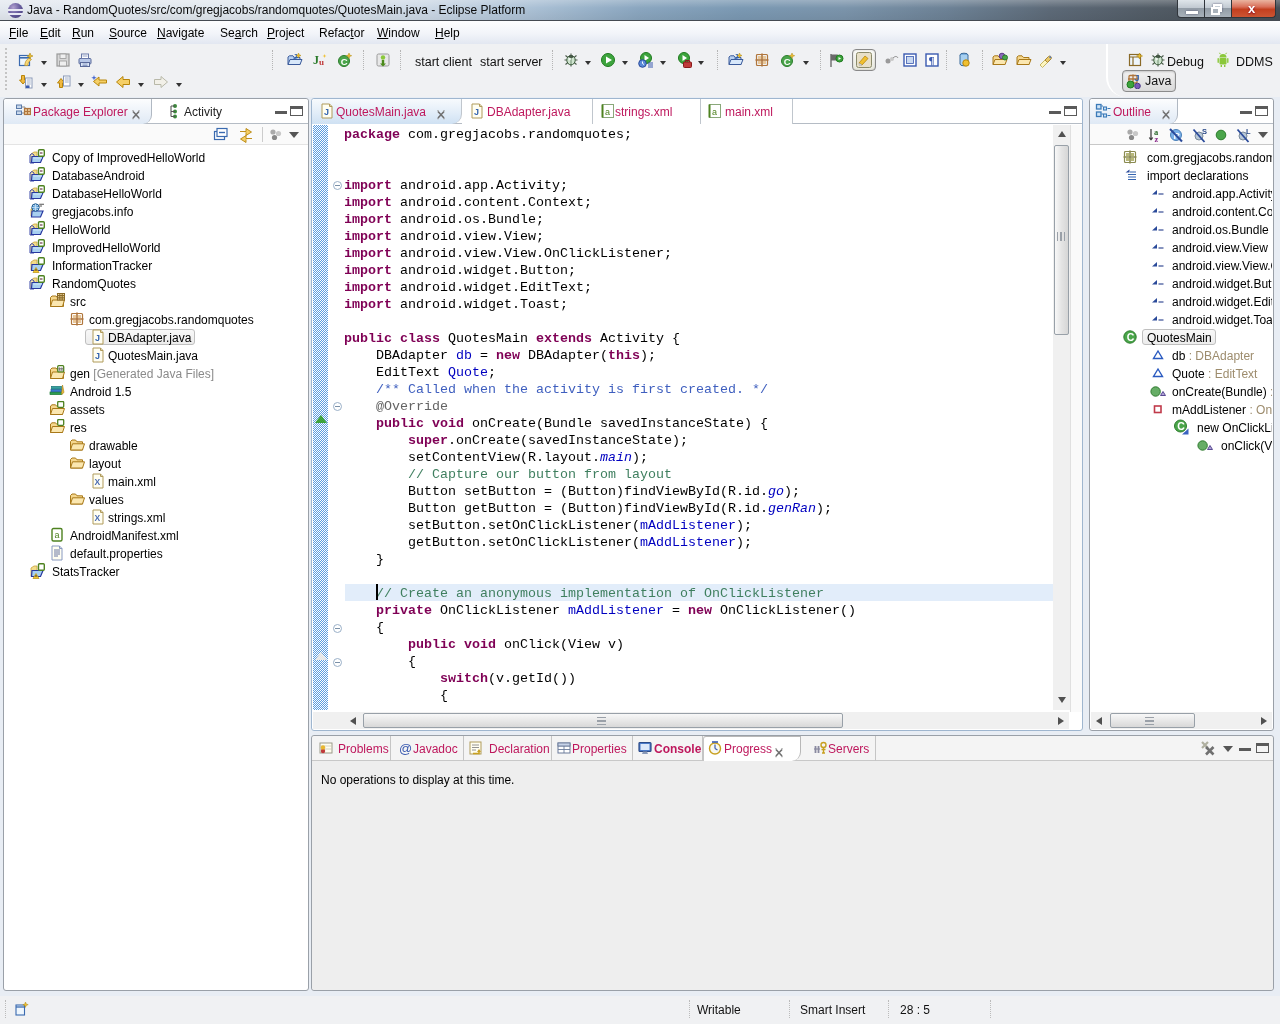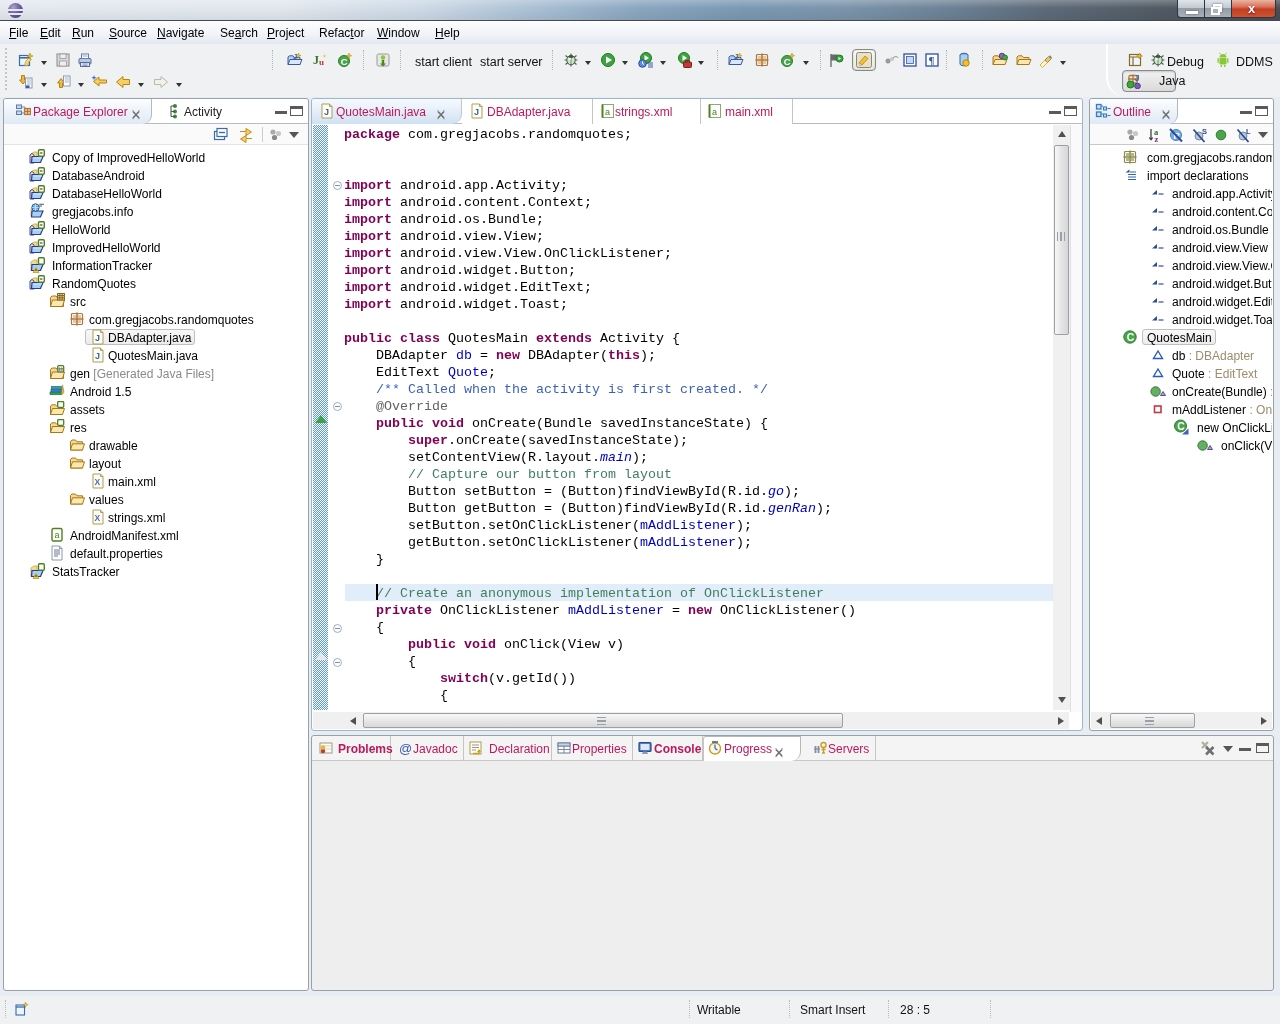--- a/index.html
+++ b/index.html
@@ -20,21 +20,21 @@
 #menubar{position:absolute;left:0;top:21px;width:1280px;height:23px;
  background:linear-gradient(#fdfdfe 0%,#f2f4f9 55%,#e2e7f1 100%);font-size:12px;color:#000}
 #menubar span{position:absolute;top:5px}
 #toolbar{position:absolute;left:0;top:44px;width:1280px;height:53px;background:#f0f1f3}
 .tsep{position:absolute;width:1px;height:20px;top:6px;border-left:1px dotted #b5b5b5}
 .handle{position:absolute;width:3px;border-left:2px dotted #c4c4c4}
 .darr{position:absolute;width:0;height:0;border-left:3.5px solid transparent;border-right:3.5px solid transparent;border-top:4px solid #333}
 .tbtext{position:absolute;font-size:12.5px;color:#111}
 .pspsep{position:absolute;left:1106px;top:0;width:20px;height:53px;border-radius:0 0 0 20px;border-left:2px solid #fff}
 #javabtn{position:absolute;left:1122px;top:26px;width:54px;height:22px;border:1px solid #8b8b8b;border-radius:4px;background:linear-gradient(#f2f2f2,#dadada);box-shadow:inset 0 1px 2px rgba(0,0,0,.18)}
-#javabtn span{position:absolute;left:36px;top:3px;font-size:12.5px;color:#111}
+#javabtn span{position:absolute;left:22px;top:3px;font-size:12.5px;color:#111}
 .panel{position:absolute;background:#fff;border:1px solid #9aa0a8;border-radius:3px}
 .ptabrow{position:absolute;left:0;top:0;right:0;height:25px;background:#fff;border-bottom:1px solid #b5bcc5;border-radius:3px 3px 0 0}
 .seltab{position:absolute;top:0;height:25px;background:linear-gradient(#fcfdfe,#dfe9f5);border-right:1px solid #b0b8c2;border-radius:3px 0 9px 0}
 .tabtext{font-size:12px;color:#be185d;position:absolute;top:6px;white-space:nowrap}
 .minmax{position:absolute;top:7px;width:13px;height:10px}
 .mm1{border-bottom:3px solid #5a5a5a;height:8px;width:12px}
 .mm2{border:1px solid #5a5a5a;border-top:3px solid #5a5a5a}
 #pkgx{left:3px;top:98px;width:306px;height:893px}
 #pkgtool{position:absolute;left:0;top:25px;right:0;height:21px;background:#fafafa;border-bottom:1px solid #e4e4e4}
 .trow{position:absolute;height:18px;font-size:12px;color:#000;white-space:nowrap}
@@ -78,20 +78,21 @@
 #bcontent{position:absolute;left:0;top:25px;right:0;bottom:0;background:#eeeeee;border-radius:0 0 3px 3px}
 #statusbar{position:absolute;left:0;top:996px;width:1280px;height:28px;background:#f0f1f3;font-size:12px;color:#111}
 .ssep{position:absolute;top:4px;height:18px;border-left:1px dotted #bbb}
 </style></head>
 <body>
 <div id="titlebar">
  <div class="logo">
       <i style="top:6px"></i>
       <i style="top:10px;height:1.5px"></i>
     </div>
+ <div class="ttext">Java - RandomQuotes/src/com/gregjacobs/randomquotes/QuotesMain.java - Eclipse Platform</div>
  <div class="capbtns">
   <div class="cb min">
         <div style="position:absolute;left:8px;top:11px;width:12px;height:3px;background:#fff;box-shadow:0 0 2px #446"></div>
       </div>
   <div class="cb max">
         <div style="position:absolute;left:8px;top:4px;width:9px;height:8px;border:2px solid #fff;box-shadow:0 0 2px #446"></div>
         <div style="position:absolute;left:6px;top:7px;width:9px;height:8px;border:2px solid #fff;background:#aab3bc"></div>
       </div>
   <div class="cb close">
         <div style="position:absolute;left:16px;top:1px;color:#fff;font-weight:bold;font-size:13px;text-shadow:0 1px 2px #802">x</div>
@@ -906,21 +907,21 @@
 <div class="panel" id="bottom">
  <div id="btabrow">
 <div class="btab sel" style="left:391px;width:98px;border-left:1px solid #c5c5c5"></div>
 <div class="btab" style="left:1px;width:78px"></div>
 <div style="position:absolute;left:6px;top:4px;width:16px;height:16px"><svg width="16" height="16" viewBox="0 0 16 16">
           <rect x="2" y="3" width="12" height="10" fill="#fffef0" stroke="#9a9a8a"></rect>
 <path d="M2 6 H14 M2 9 H14" stroke="#c8c8b8" stroke-width="0.8"></path>
 <circle cx="5" cy="11" r="2.2" fill="#c03a3a"></circle>
           <circle cx="5" cy="7.5" r="2.2" fill="#e8b830"></circle>
         </svg></div>
-<div class="tabtext" style="left:26px;font-weight:bold">Problems</div>
+<div class="tabtext" style="left:26px;font-weight:normal">Problems</div>
 <div class="btab" style="left:79px;width:73px"></div>
 <div style="position:absolute;left:85px;top:4px;width:16px;height:16px"><svg width="16" height="16" viewBox="0 0 16 16">
           <text x="2" y="13" font-family="Liberation Sans" font-size="13" fill="#3a5ab0">@</text>
         </svg></div>
 <div class="tabtext" style="left:101px;font-weight:normal">Javadoc</div>
 <div class="btab" style="left:152px;width:88px"></div>
 <div style="position:absolute;left:156px;top:4px;width:16px;height:16px"><svg width="16" height="16" viewBox="0 0 16 16">
           <rect x="2" y="2" width="11" height="12" fill="#fffef0" stroke="#b09b5a"></rect>
 <path d="M4 5 h7 M4 7.5 h7 M4 10 h4" stroke="#888" stroke-width="0.9"></path>
 <path d="M5 13.5 L11 13.5 L11 10.5" fill="none" stroke="#c8a020" stroke-width="1.6"></path>
@@ -964,13 +965,16 @@
             <path d="M2 2 L8 8 M8 2 L2 8"></path>
           </g>
 <g stroke="#707070" stroke-width="2.6">
             <path d="M6 7 L13.5 14.5 M13.5 7 L6 14.5"></path>
           </g>
         </svg></div>
 <div style="position:absolute;left:911px;top:10px;width:0;height:0;border-left:5px solid transparent;border-right:5px solid transparent;border-top:6px solid #555"></div>
 <div class="minmax mm1" style="right:22px"></div>
 <div class="minmax mm2" style="right:4px"></div>
  </div>
+ <div id="bcontent">
+  <span style="position:absolute;left:9px;top:12px;font-size:12px">No operations to display at this time.</span>
+ </div>
 </div>
 
 </body></html>

